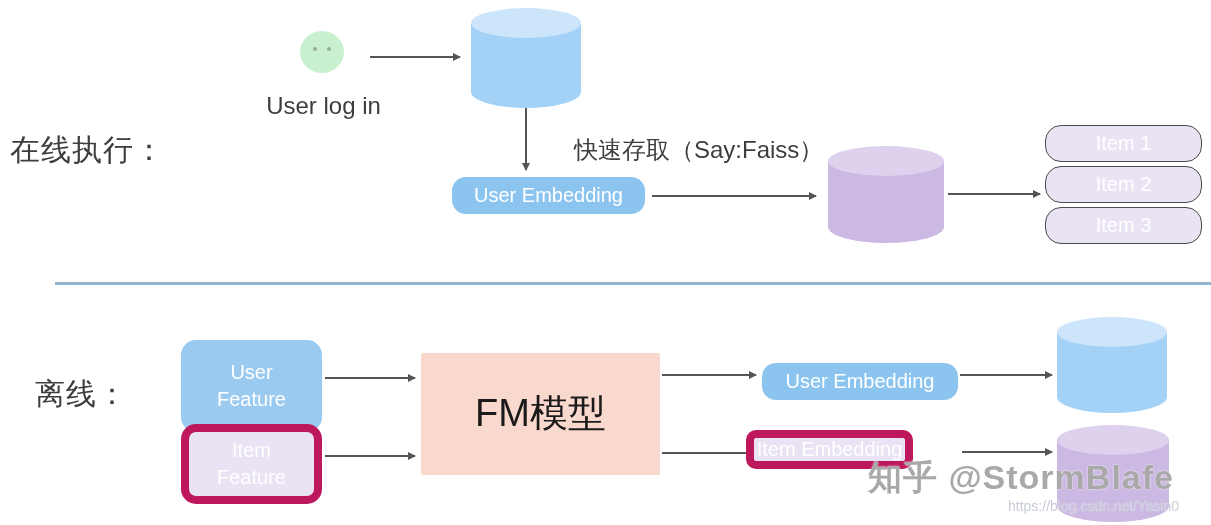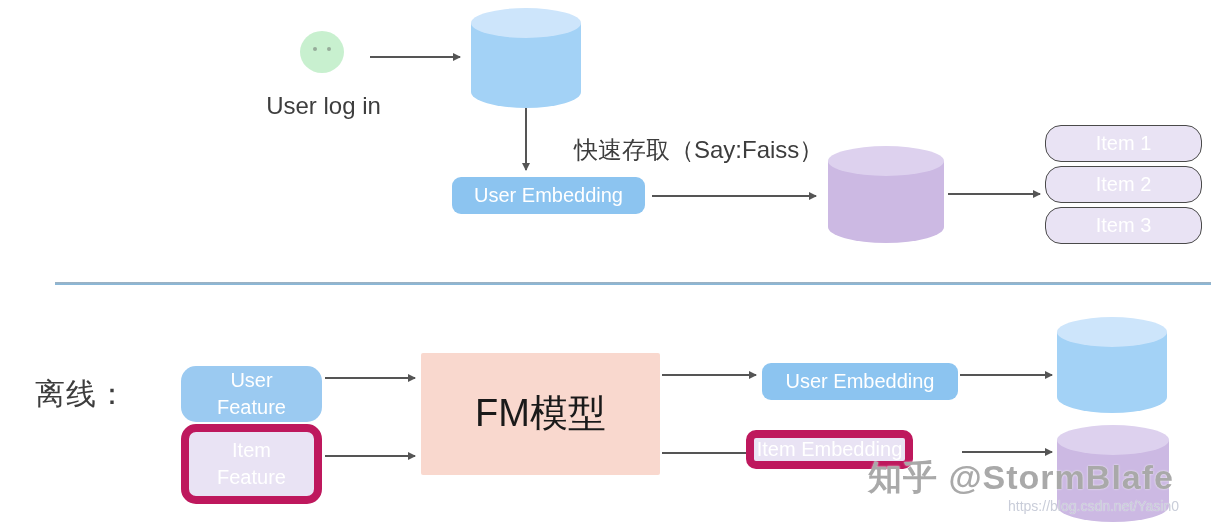--- a/index.html
+++ b/index.html
@@ -21,21 +21,21 @@
      border-radius:0 0 50% 50% / 0 0 16px 16px;}
   .cyl .cyl-top{position:absolute;left:0;right:0;top:0;height:30px;border-radius:50%;}
   .cyl.blue .cyl-body{background:#a3d2f6;}
   .cyl.blue .cyl-top{background:#cde5fb;}
   .cyl.purple .cyl-body{background:#ccb9e3;}
   .cyl.purple .cyl-top{background:#ddd1ee;}
 
   
   .node{display:flex;align-items:center;justify-content:center;text-align:center;
         color:#ffffff;font-size:20px;white-space:pre-line;line-height:1.35;}
-  .node.blue{background:#8cc4f0;border-radius:9px;}
+  .node.blue{background:#8cc4f0;border-radius:14px;}
   .node.blue-feature{background:#9bcaf1;border-radius:15px;}
   .node.purple{background:#e9e3f4;border:8px solid #be185d;border-radius:10px;box-sizing:border-box;}
   .node.purple-soft{background:#e9e3f4;border:1.5px solid #4a4a4a;border-radius:16px;box-sizing:border-box;}
   .node.pink{background:#f9d8ce;color:#1a1a1a;font-size:38px;border-radius:2px;}
 
   
   .avatar{width:44px;height:42px;border-radius:50%;background:#c8f0cf;position:absolute;}
   .avatar .eye{position:absolute;width:4px;height:4px;border-radius:50%;background:#96ac9a;top:16px;}
   .avatar .eye.left{left:13px;}
   .avatar .eye.right{left:27px;}
@@ -62,20 +62,21 @@
     <line x1="652" y1="196" x2="816" y2="196" stroke="#555555" stroke-width="2" marker-end="url(#ah)"></line>
     <line x1="948" y1="194" x2="1040" y2="194" stroke="#555555" stroke-width="2" marker-end="url(#ah)"></line>
     <line x1="325" y1="378" x2="415" y2="378" stroke="#555555" stroke-width="2" marker-end="url(#ah)"></line>
     <line x1="325" y1="456" x2="415" y2="456" stroke="#555555" stroke-width="2" marker-end="url(#ah)"></line>
     <line x1="662" y1="375" x2="756" y2="375" stroke="#555555" stroke-width="2" marker-end="url(#ah)"></line>
     <line x1="662" y1="453" x2="756" y2="453" stroke="#555555" stroke-width="2" marker-end="url(#ah)"></line>
     <line x1="960" y1="375" x2="1052" y2="375" stroke="#555555" stroke-width="2" marker-end="url(#ah)"></line>
     <line x1="962" y1="452" x2="1052" y2="452" stroke="#555555" stroke-width="2" marker-end="url(#ah)"></line>
   </svg>
 
+  <div class="abs section-label" style="left:10px;top:130px;">在线执行：</div>
 
   <div class="avatar" style="left:300px;top:31px;">
     <span class="eye left"></span>
     <span class="eye right"></span>
   </div>
 
   <div class="abs plain-label" style="left:256px;top:92px;width:135px;text-align:center;">User log in</div>
 
   <div class="cyl blue" style="left:471px;top:8px;width:110px;height:100px;">
     <div class="cyl-body"></div>
@@ -92,21 +93,21 @@
   </div>
 
   <div class="node purple-soft abs" style="left:1045px;top:125px;width:157px;height:37px;">Item 1</div>
   <div class="node purple-soft abs" style="left:1045px;top:166px;width:157px;height:37px;">Item 2</div>
   <div class="node purple-soft abs" style="left:1045px;top:207px;width:157px;height:37px;">Item 3</div>
 
   <div class="divider abs" style="left:55px;top:282px;width:1156px;"></div>
 
   <div class="abs section-label" style="left:35px;top:374px;">离线：</div>
 
-  <div class="node blue-feature abs" style="left:181px;top:340px;width:141px;height:56px;margin-top:26px;">User
+  <div class="node blue-feature abs" style="left:181px;top:340px;width:141px;height:92px;">User
 Feature</div>
 
   <div class="node purple abs" style="left:181px;top:424px;width:141px;height:80px;border-radius:15px;">Item
 Feature</div>
 
   <div class="node pink abs" style="left:421px;top:353px;width:239px;height:122px;">FM模型</div>
 
   <div class="node blue abs" style="left:762px;top:363px;width:196px;height:37px;">User Embedding</div>
 
   <div class="node purple abs" style="left:746px;top:430px;width:167px;height:39px;">Item Embedding</div>

